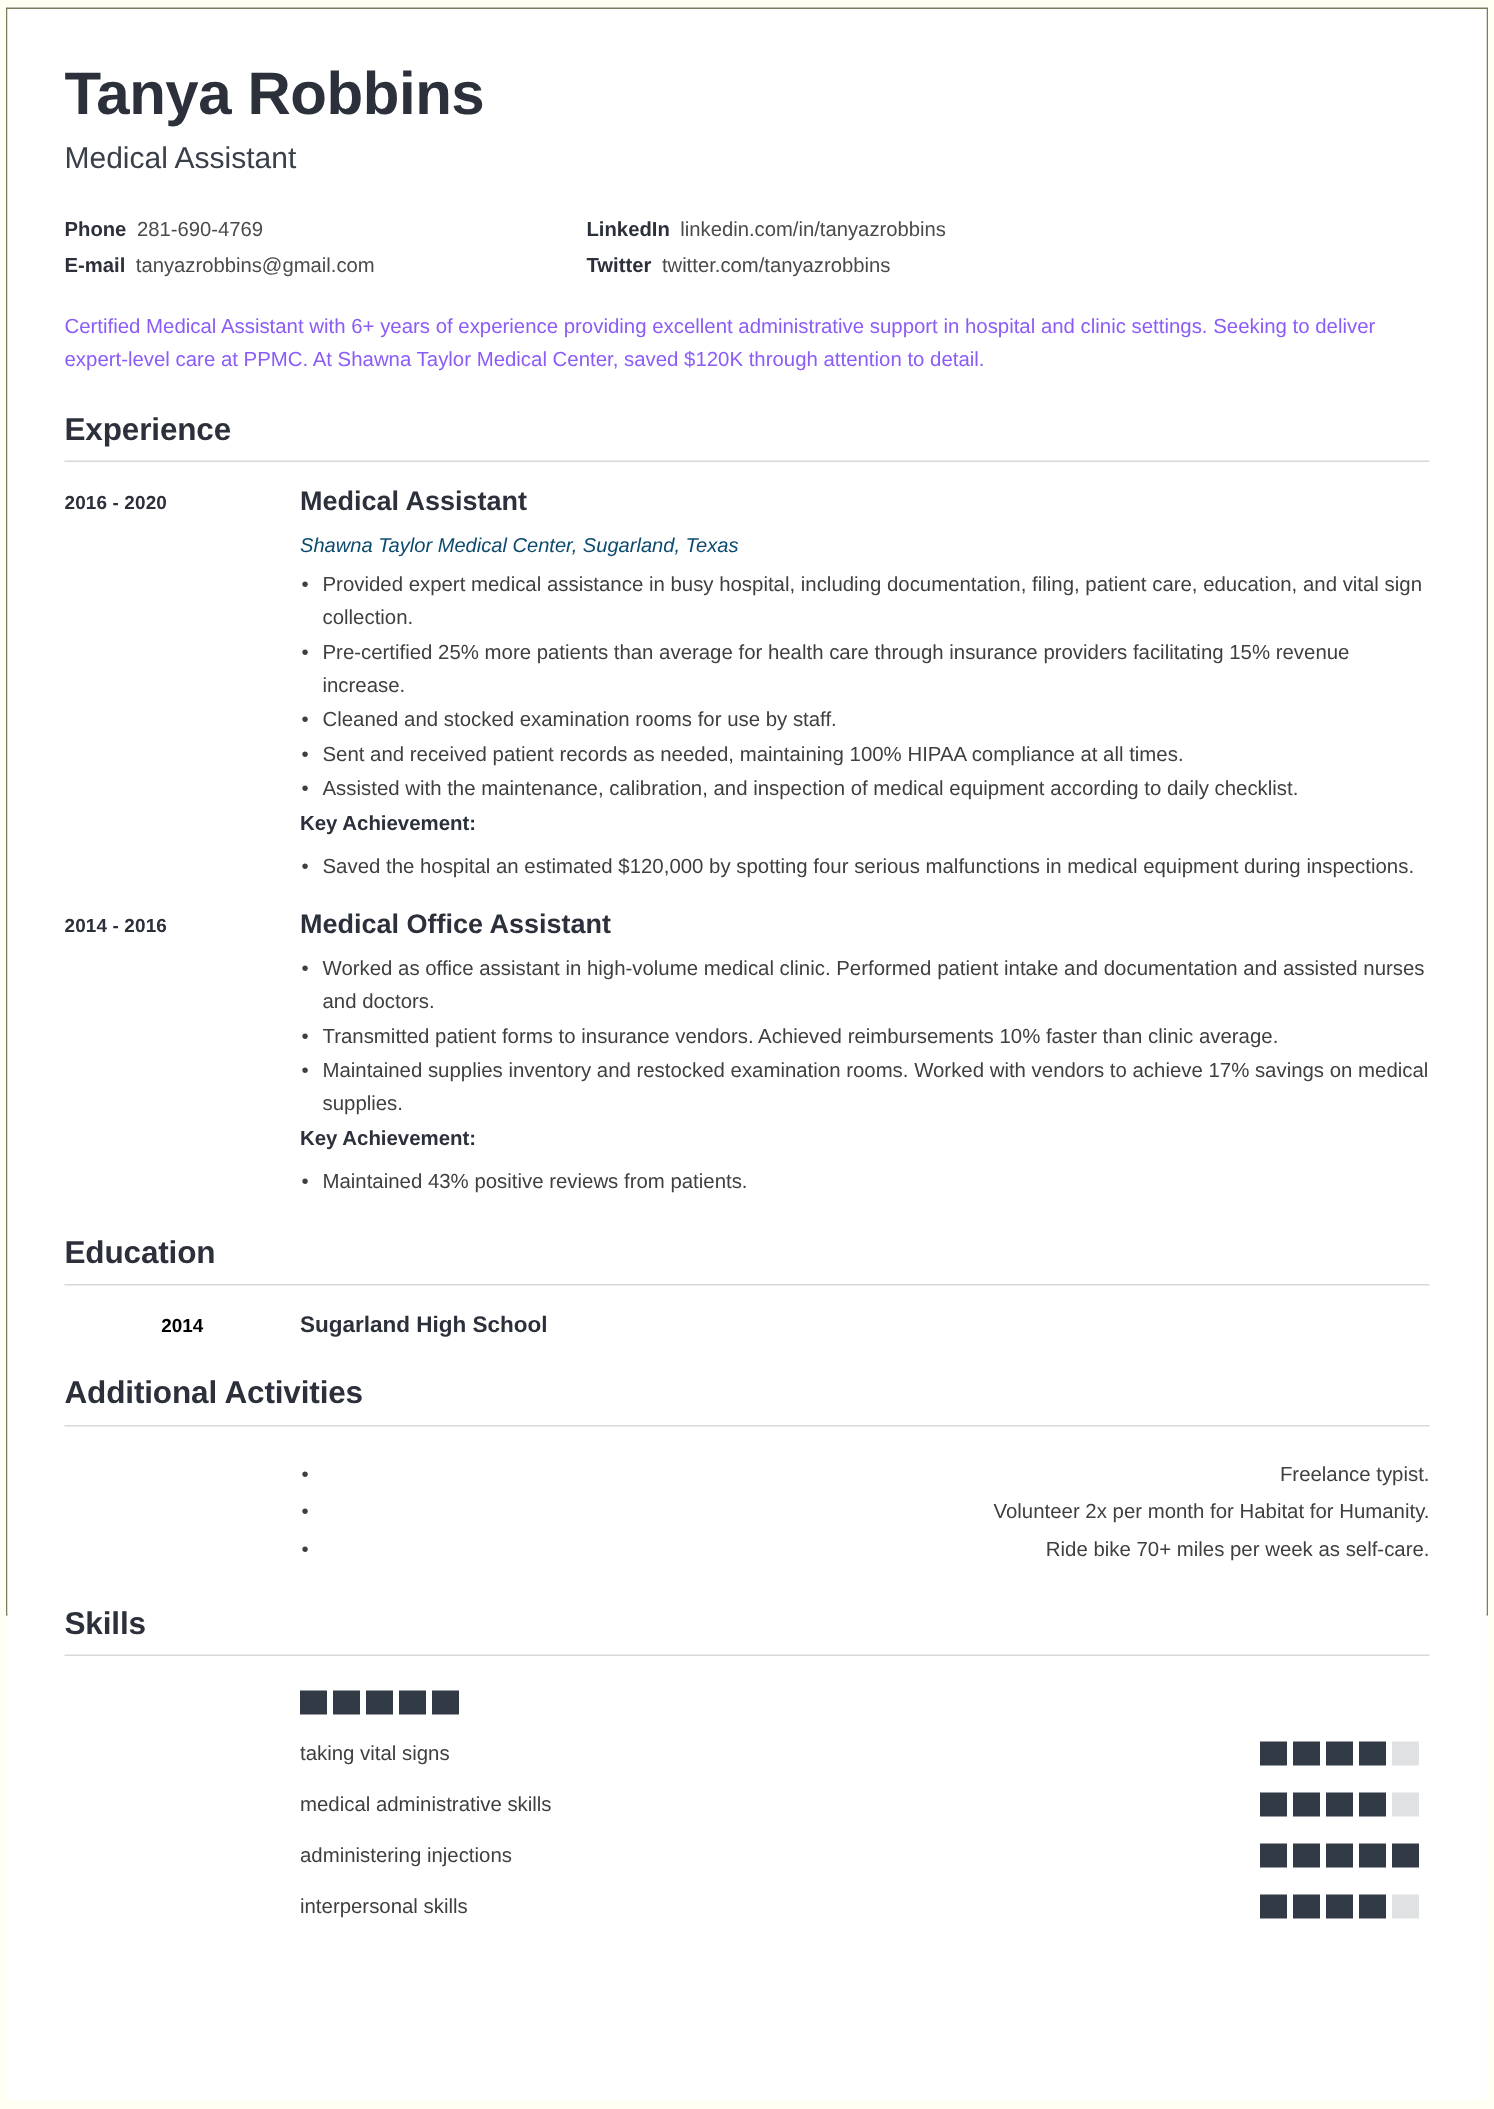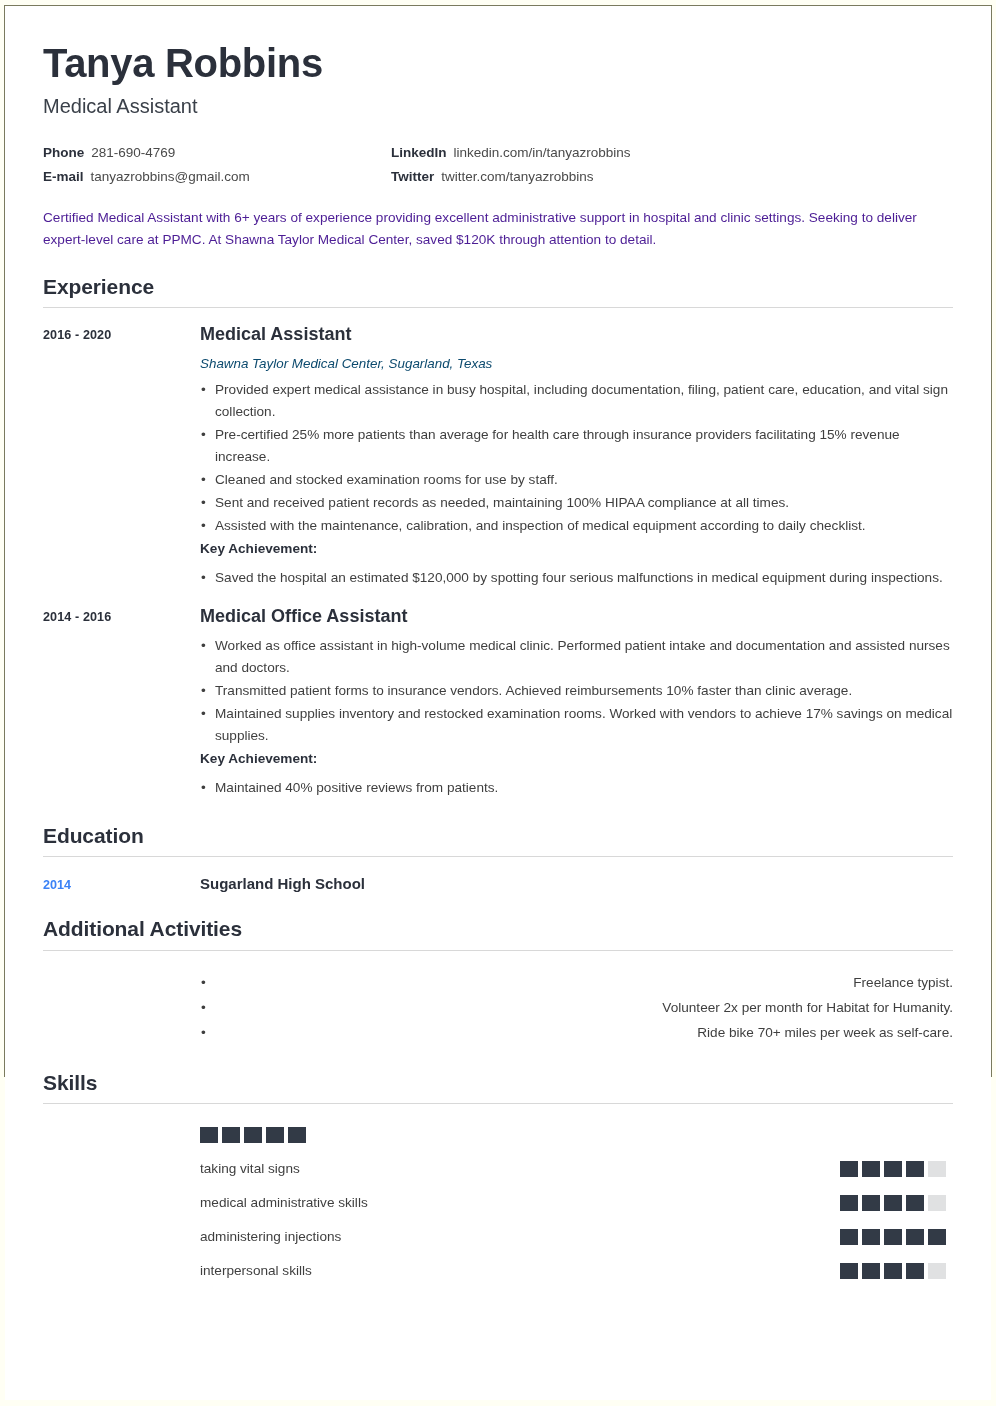--- a/index.html
+++ b/index.html
@@ -78,21 +78,21 @@
   .contact-value {
     color: #4a4a4a;
     white-space: nowrap;
   }
 
   
   .summary {
     margin-top: 23px;
     font-size: 13.6px;
     line-height: 1.62;
-    color: #4c1d95;
+    color: #8b5cf6;
     max-width: 912px;
   }
 
   
   .section {
     margin-top: 23px;
   }
   .section-title {
     font-size: 21px;
     font-weight: bold;
@@ -174,21 +174,22 @@
   .edu-entry {
     display: flex;
     margin-top: 18px;
     align-items: baseline;
   }
   .edu-date {
     width: 157px;
     flex: 0 0 157px;
     font-size: 12.6px;
     font-weight: bold;
-    color: #3b82f6;
+    color: #000000;
+    text-align: center;
   }
   .edu-school {
     font-size: 15px;
     font-weight: bold;
     color: #2b303b;
     line-height: 1.2;
   }
 
   
   .activities-wrap {
@@ -301,21 +302,21 @@
         <div class="entry-date">2014 - 2016</div>
         <div class="entry-body">
           <div class="entry-title">Medical Office Assistant</div>
           <ul class="bullets">
             <li>Worked as office assistant in high-volume medical clinic. Performed patient intake and documentation and assisted nurses and doctors.</li>
             <li>Transmitted patient forms to insurance vendors. Achieved reimbursements 10% faster than clinic average.</li>
             <li>Maintained supplies inventory and restocked examination rooms. Worked with vendors to achieve 17% savings on medical supplies.</li>
           </ul>
           <div class="key-achievement">Key Achievement:</div>
           <ul class="bullets">
-            <li>Maintained 40% positive reviews from patients.</li>
+            <li>Maintained 43% positive reviews from patients.</li>
           </ul>
         </div>
       </div>
     </div>
 
     <div class="section">
       <div class="section-title">Education</div>
       <div class="section-rule"></div>
       <div class="edu-entry">
         <div class="edu-date">2014</div>

